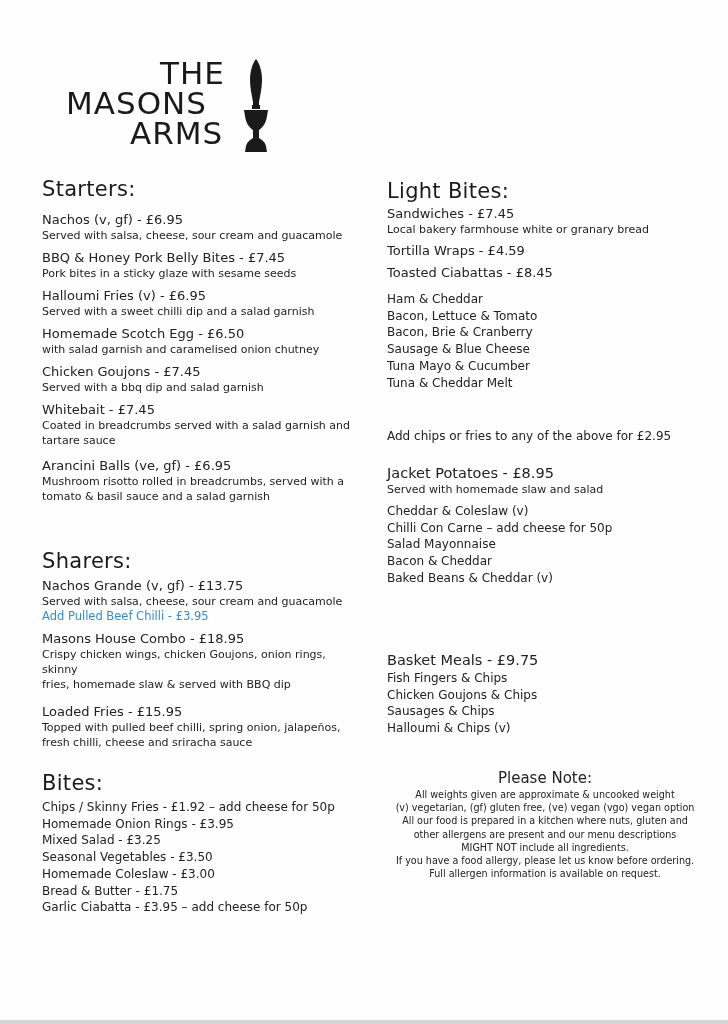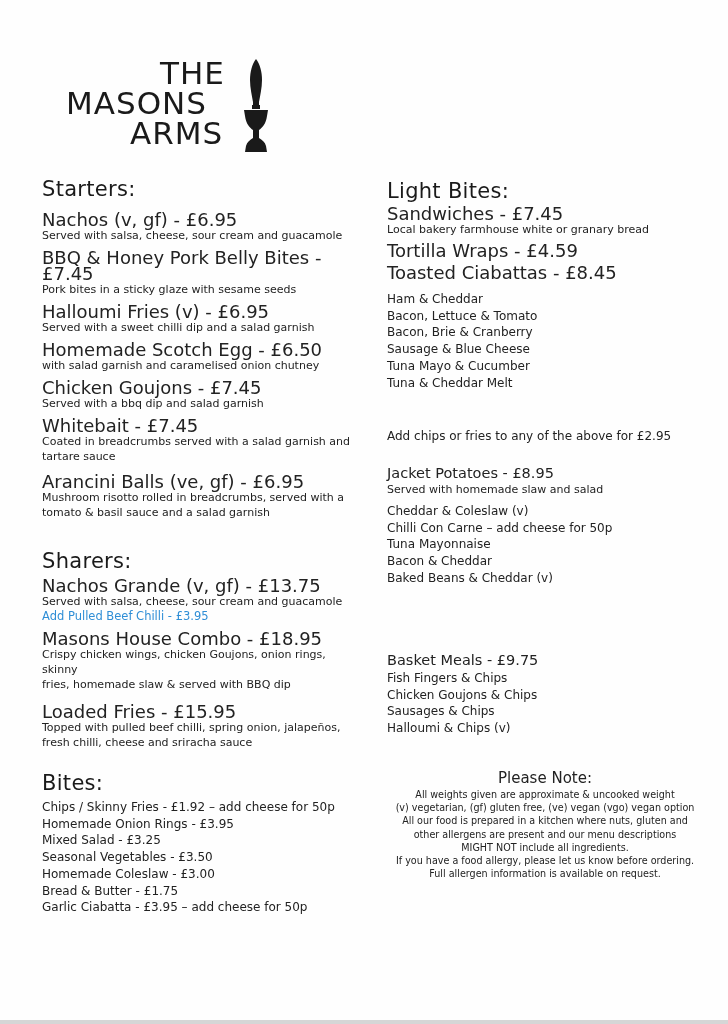--- a/index.html
+++ b/index.html
@@ -10,21 +10,21 @@
 
     
     .logo { position: absolute; left: 66px; top: 58px; width: 210px; height: 96px; }
     .logo .word { position: absolute; font-family: "DejaVu Sans", sans-serif; font-weight: normal; color: #1a1a1a; letter-spacing: 1px; font-size: 31px; line-height: 31px; }
     .logo .w1 { left: 94px; top: 0px; }
     .logo .w2 { left: 0px; top: 30px; }
     .logo .w3 { left: 64px; top: 60px; }
     .logo svg { position: absolute; left: 176px; top: 0px; }
 
     .heading { font-size: 21px; line-height: 26px; color: #1a1a1a; font-weight: normal; letter-spacing: 0.3px; }
-    .item-title { font-size: 18px; line-height: 16px; color: #222; }
+    .item-title { font-size: 13px; line-height: 16px; color: #222; }
     .item-desc { font-size: 11px; line-height: 15px; color: #222; }
     .addon { font-size: 11.5px; line-height: 15px; color: #2f8ed6; }
     .line { font-size: 12px; line-height: 16.7px; color: #222; }
     .note-title { font-size: 15px; line-height: 20px; text-align: center; color: #222; }
     .note-line { font-size: 9.6px; line-height: 13.2px; text-align: center; color: #222; }
     .note { position: absolute; left: 380px; top: 768px; width: 330px; }
     .abs { position: absolute; }
   </style>
 </head>
 <body>
@@ -127,21 +127,21 @@
     </div>
   </div>
 
   <div class="abs line" style="left:387px; top:428px;">Add chips or fries to any of the above for £2.95</div>
 
   <div class="abs" style="left:387px; top:464px; width:320px;">
     <div class="item-title" style="font-size:14.5px; line-height:18px;">Jacket Potatoes - £8.95</div>
     <div class="item-desc" style="margin-bottom:6px;">Served with homemade slaw and salad</div>
     <div class="line">Cheddar &amp; Coleslaw (v)</div>
     <div class="line">Chilli Con Carne – add cheese for 50p</div>
-    <div class="line">Tuna Mayonnaise</div>
+    <div class="line">Salad Mayonnaise</div>
     <div class="line">Bacon &amp; Cheddar</div>
     <div class="line">Baked Beans &amp; Cheddar (v)</div>
   </div>
 
   <div class="abs" style="left:387px; top:650px; width:320px;">
     <div class="item-title" style="font-size:14.5px; line-height:20px;">Basket Meals - £9.75</div>
     <div class="line">Fish Fingers &amp; Chips</div>
     <div class="line">Chicken Goujons &amp; Chips</div>
     <div class="line">Sausages &amp; Chips</div>
     <div class="line">Halloumi &amp; Chips (v)</div>

